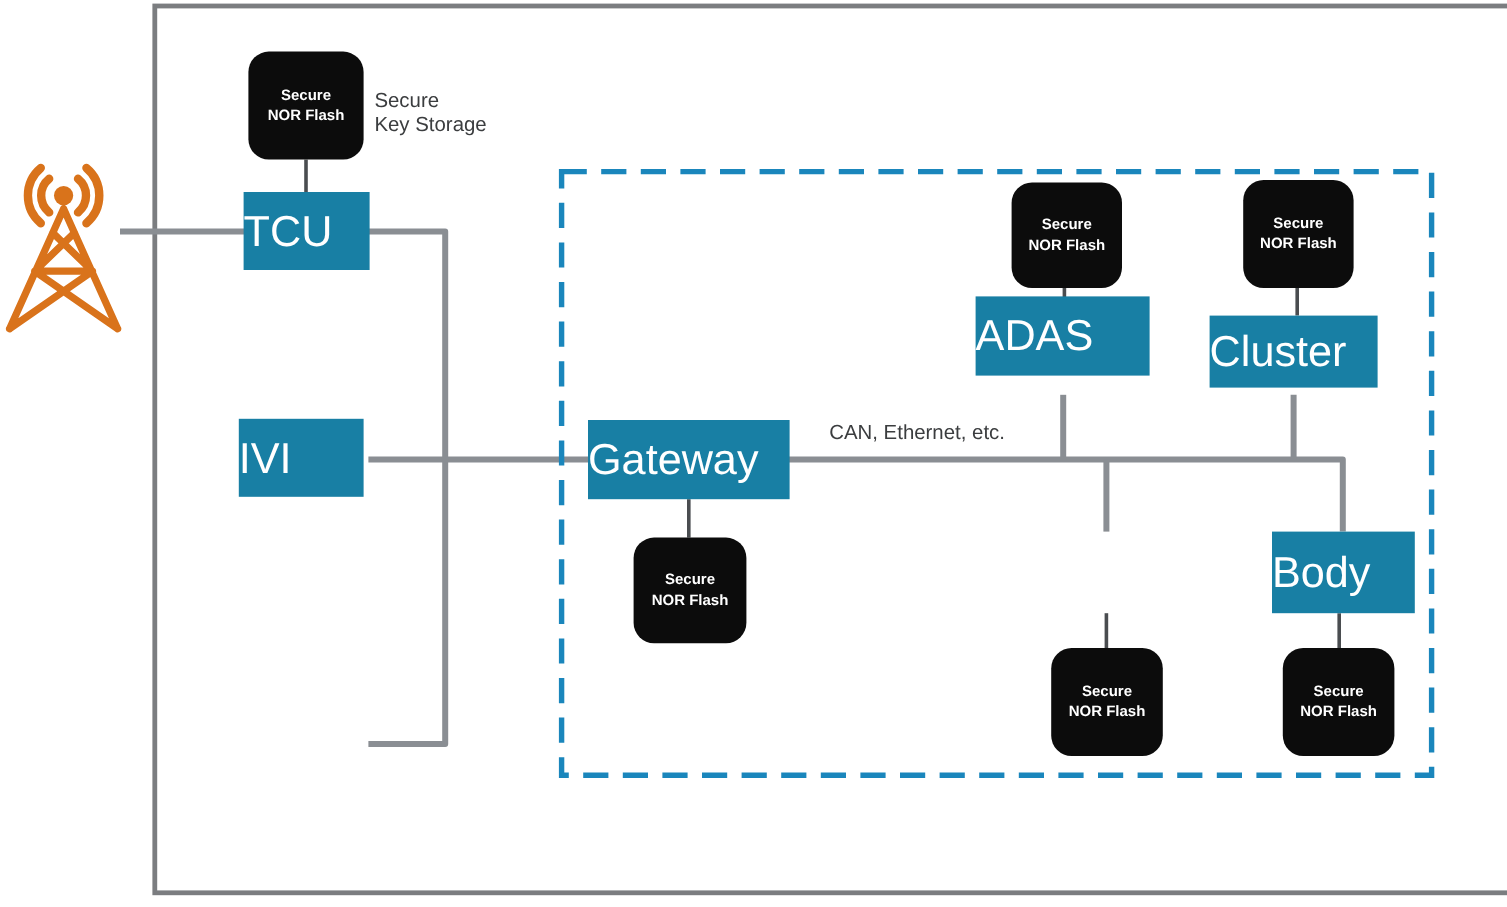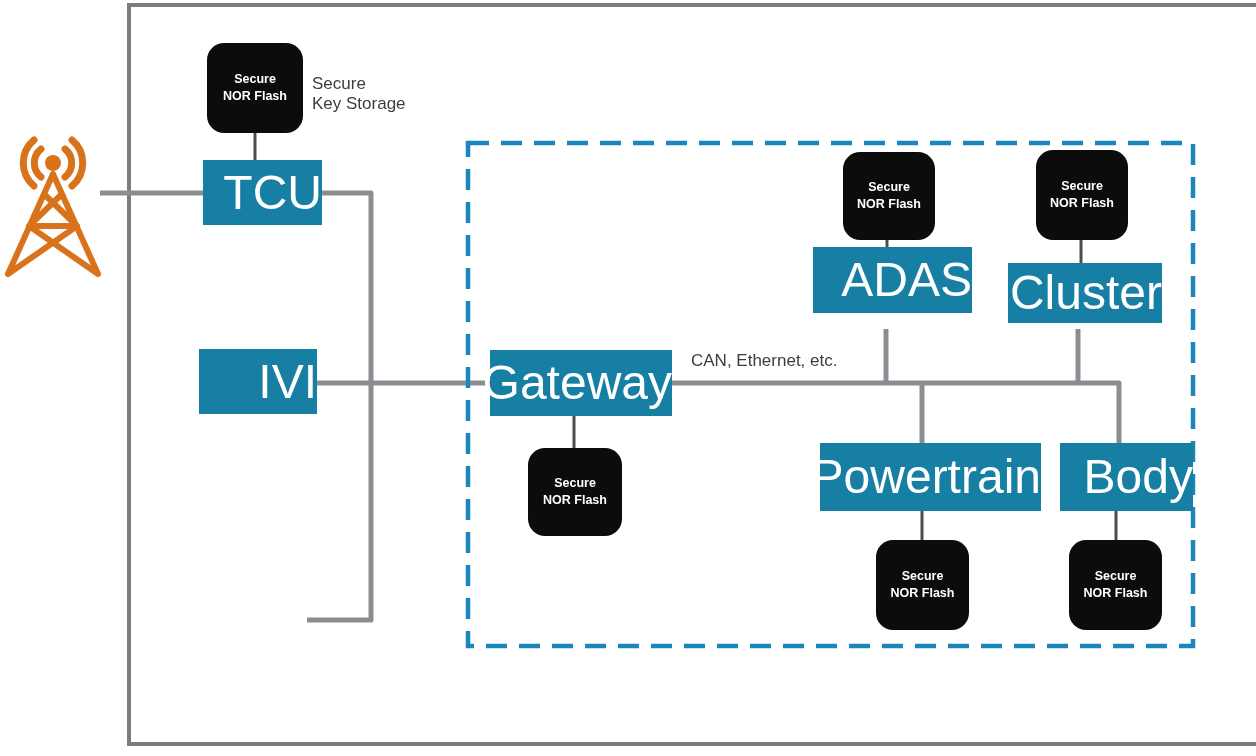--- a/index.html
+++ b/index.html
@@ -10,22 +10,22 @@
   .frame{
     position:absolute;left:127px;top:3px;width:1140px;height:743px;
     border:4px solid var(--frame-border,#7b7d80);box-sizing:border-box;
   }
   .wires{position:absolute;left:0;top:0;width:1256px;height:756px;}
   .bus{stroke:var(--bus-line,#8a8e93);stroke-width:5;fill:none;stroke-linejoin:round;}
   .connector{stroke:var(--connector-line,#4a4d50);stroke-width:3;fill:none;}
   .dashed-rect{stroke:var(--dashed-border,#1a86bc);stroke-width:4.5;fill:none;stroke-dasharray:21 12;}
   .node{
     position:absolute;background:var(--node-fill,#187fa4);color:var(--node-text,#ffffff);
-    display:flex;align-items:center;justify-content:flex-end;
-    font-size:48px;line-height:1;padding-left:14px;
+    display:flex;align-items:center;justify-content:flex-start;
+    font-size:36px;line-height:1;
   }
   .chip{
     position:absolute;background:var(--chip-fill,#0c0c0c);color:#fff;
     border-radius:17px;display:flex;flex-direction:column;align-items:center;justify-content:center;
     font-size:12.5px;font-weight:bold;line-height:1.35;text-align:center;
   }
   .note{
     position:absolute;color:var(--label-text,#3b3d3f);
     font-size:17px;line-height:1.15;white-space:nowrap;
   }
@@ -78,23 +78,20 @@
   </div>
   <div class="node" style="left:490px;top:350px;width:168px;height:66px;">
     <span>Gateway</span>
   </div>
   <div class="node" style="left:813px;top:247px;width:145px;height:66px;">
     <span>ADAS</span>
   </div>
   <div class="node" style="left:1008px;top:263px;width:140px;height:60px;">
     <span>Cluster</span>
   </div>
-  <div class="node" style="left:820px;top:443px;width:207px;height:68px;">
-    <span>Powertrain</span>
-  </div>
   <div class="node" style="left:1060px;top:443px;width:119px;height:68px;">
     <span>Body</span>
   </div>
 
   <div class="chip" style="left:207px;top:43px;width:96px;height:90px;">
     <span>Secure</span>
     <span>NOR Flash</span>
   </div>
   <div class="chip" style="left:843px;top:152px;width:92px;height:88px;">
     <span>Secure</span>

